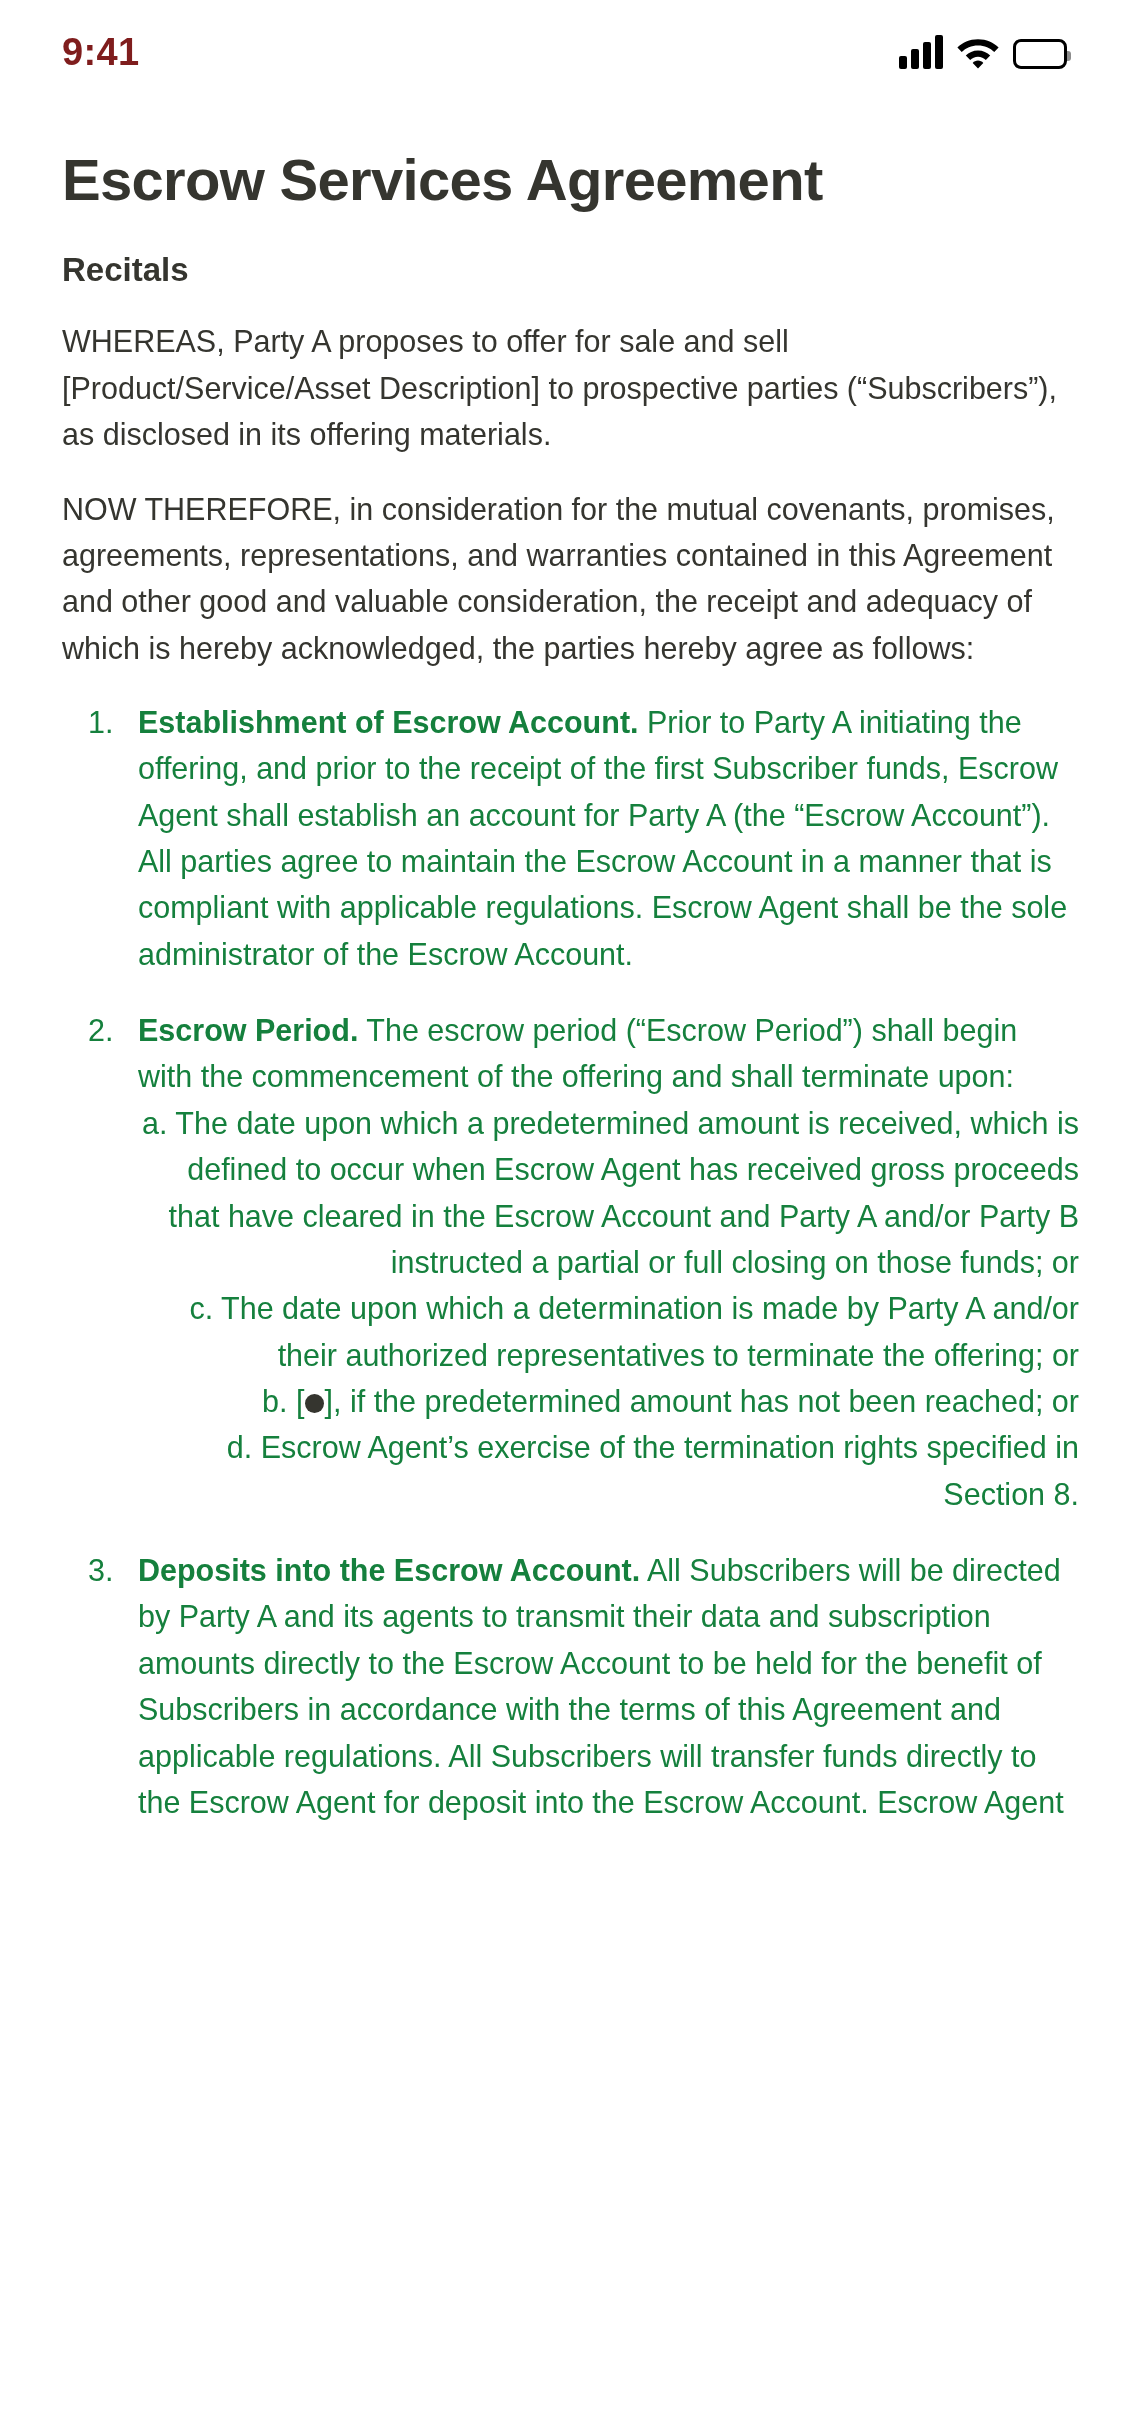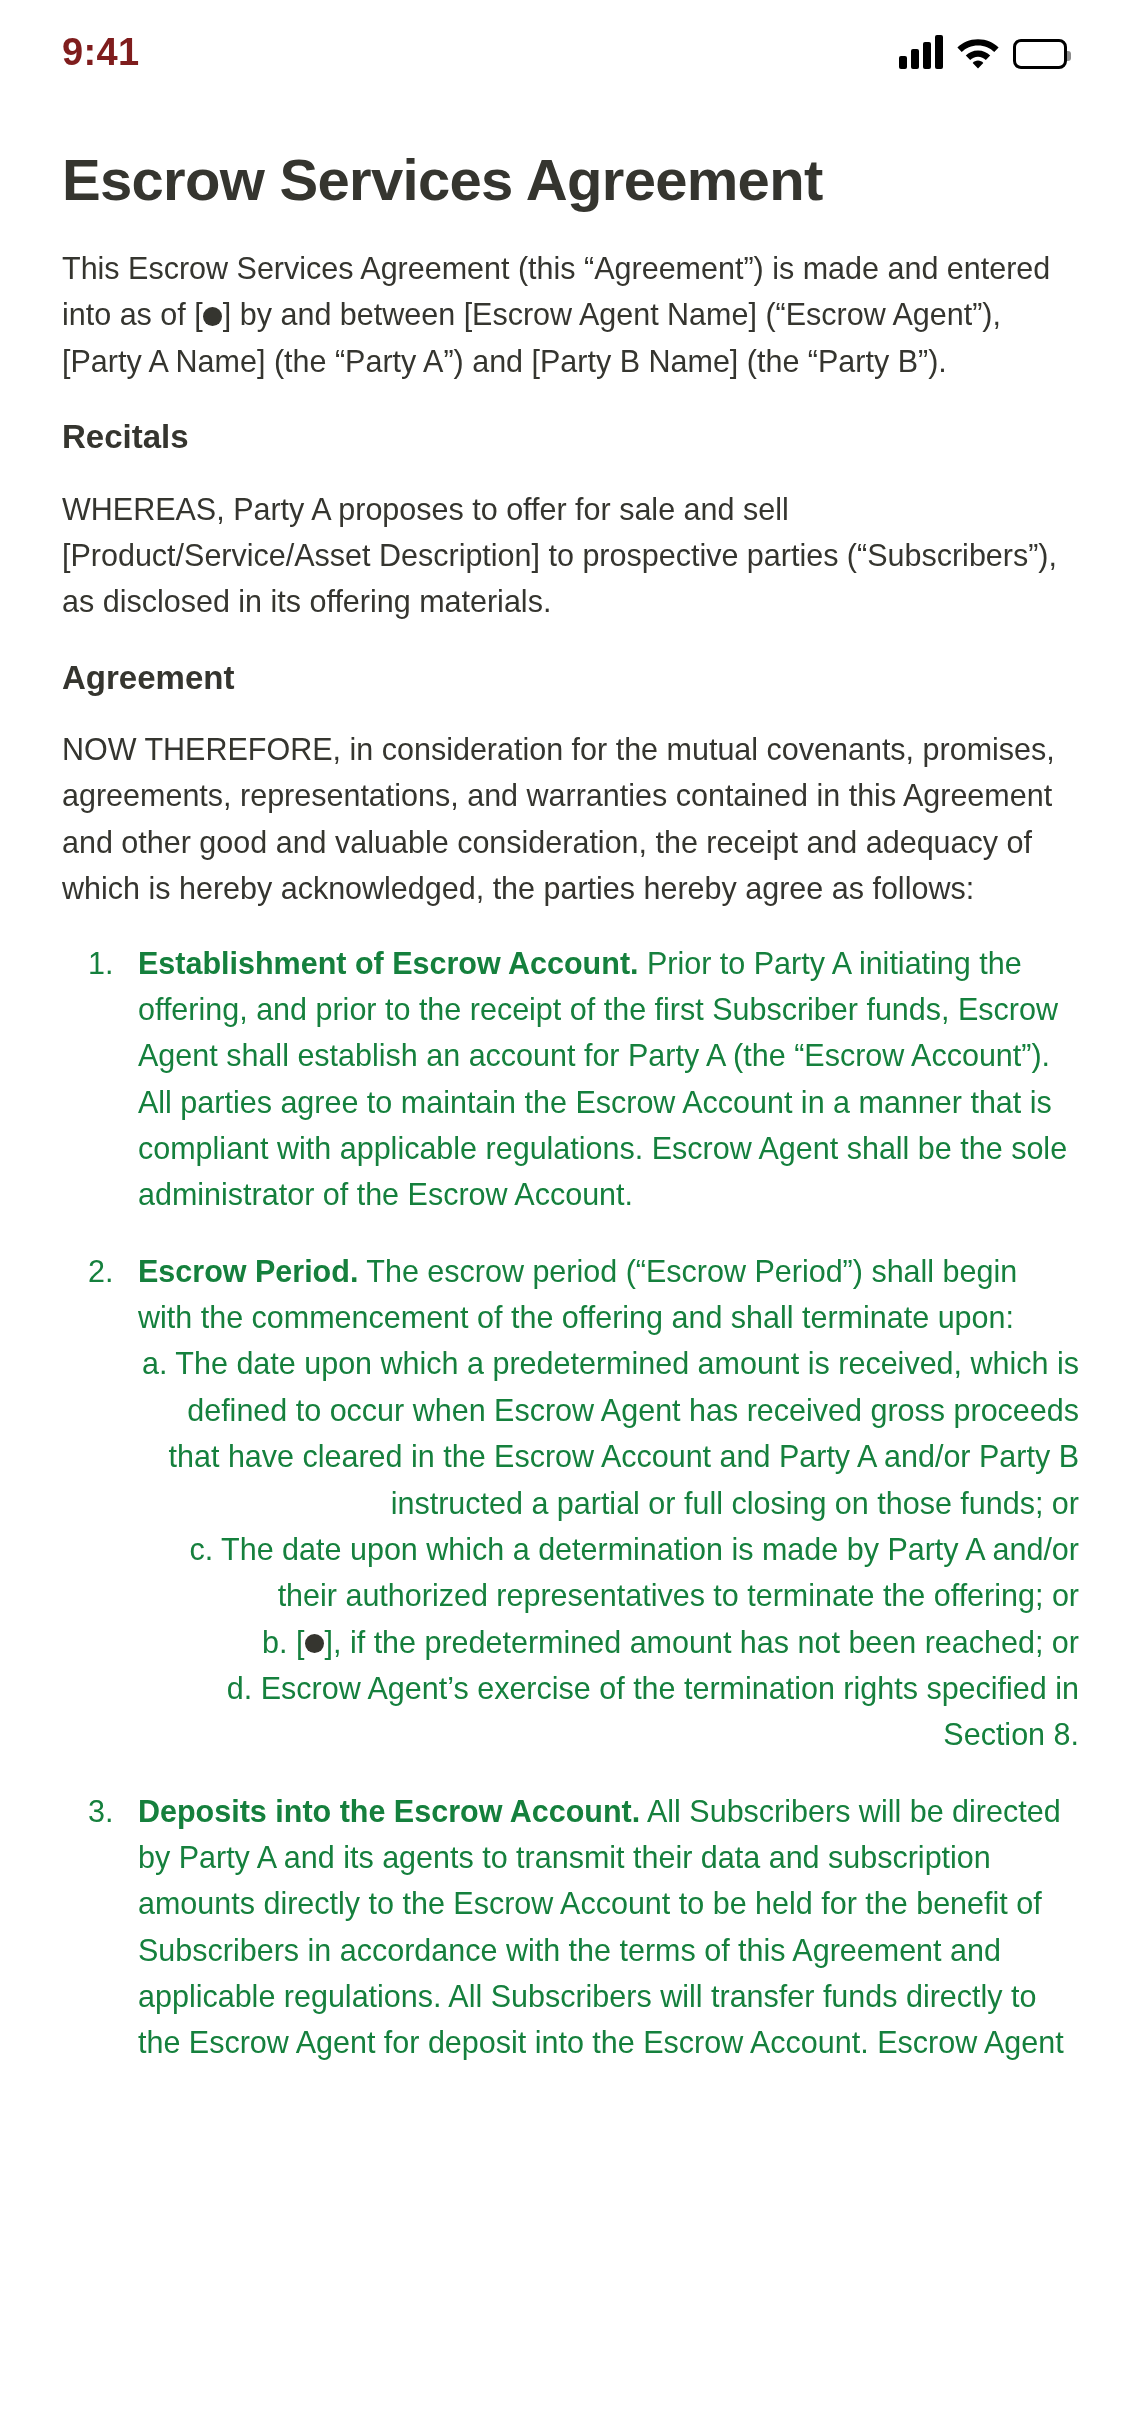--- a/index.html
+++ b/index.html
@@ -167,27 +167,25 @@
     <span class="battery-icon">
       <span class="battery-fill"></span>
     </span>
   </div>
 </div>
 
 <div class="doc">
 
   <h1 class="doc-title">Escrow Services Agreement</h1>
 
-  <p class="para"><span>This Escrow Services Agreement (this “Agreement”) is made and entered into as of [</span><span class="ph"></span><span>] by and between [Escrow Agent Name] (“Escrow Agent”), [Party A Name] (the “Party A”) and [Party B Name] (the “Party B”).</span></p>
 
   <h2 class="section-heading">Recitals</h2>
 
   <p class="para">WHEREAS, Party A proposes to offer for sale and sell [Product/Service/Asset Description] to prospective parties (“Subscribers”), as disclosed in its offering materials.</p>
 
-  <h2 class="section-heading">Agreement</h2>
 
   <p class="para">NOW THEREFORE, in consideration for the mutual covenants, promises, agreements, representations, and warranties contained in this Agreement and other good and valuable consideration, the receipt and adequacy of which is hereby acknowledged, the parties hereby agree as follows:</p>
 
   <ol class="clauses">
 
     <li>
       <span class="lead">Establishment of Escrow Account.</span><span> Prior to Party A initiating the offering, and prior to the receipt of the first Subscriber funds, Escrow Agent shall establish an account for Party A (the “Escrow Account”). All parties agree to maintain the Escrow Account in a manner that is compliant with applicable regulations. Escrow Agent shall be the sole administrator of the Escrow Account.</span>
     </li>
 
     <li>

